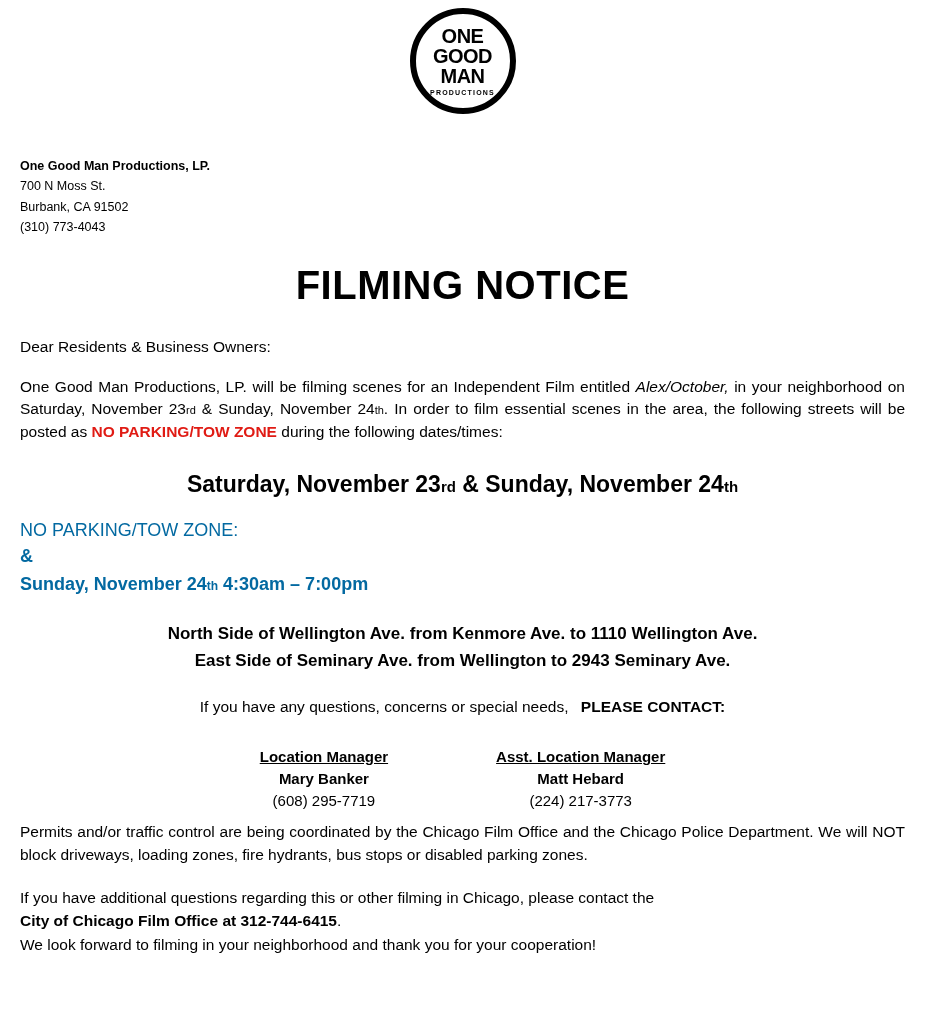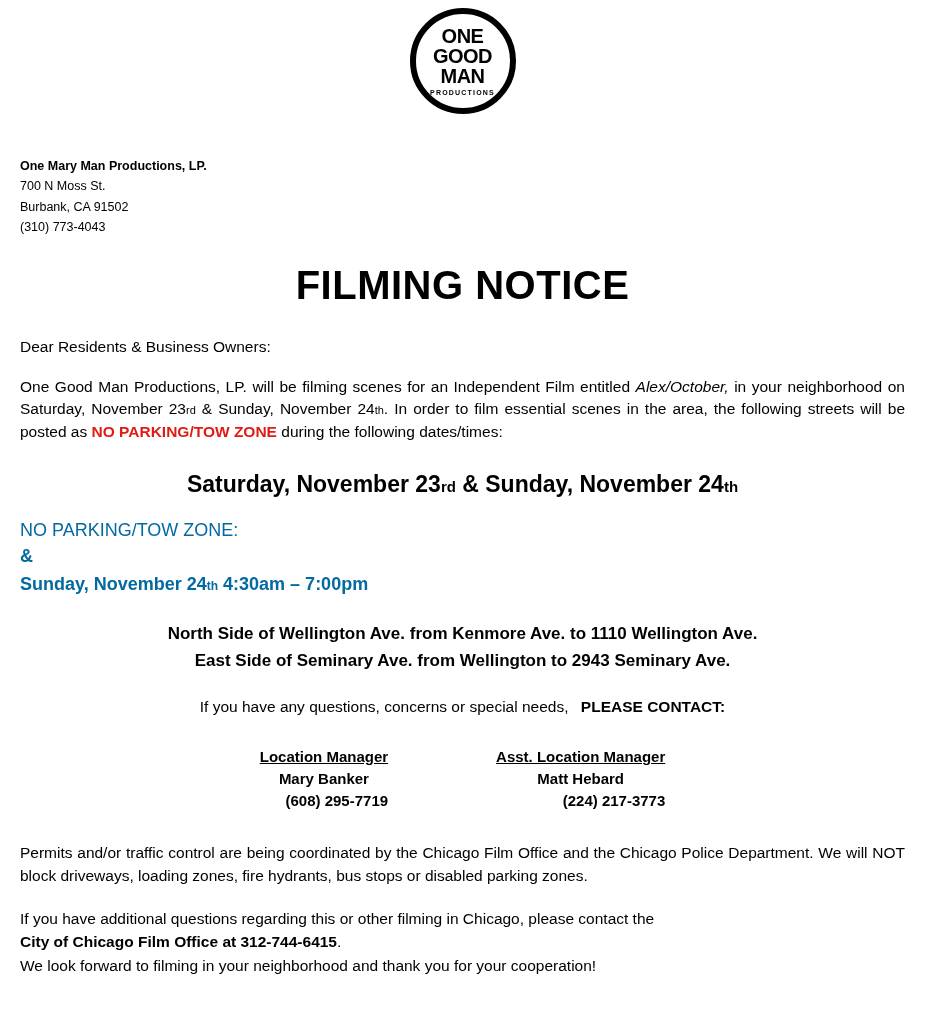--- a/index.html
+++ b/index.html
@@ -145,27 +145,26 @@
   }
   .contact-col .role {
     font-weight: bold;
     text-decoration: underline;
   }
   .contact-col .name {
     font-weight: bold;
     margin-top: 5px;
   }
   .contact-col .phone {
-    font-weight: bold;
+    font-weight: normal;
     margin-top: 5px;
-    text-align: right;
   }
   
   .foot-para {
-    margin-top: 33px;
+    margin-top: 12px;
     font-size: 15.5px;
     line-height: 1.45;
     text-align: justify;
   }
   .foot-para2 {
     margin-top: 20px;
     font-size: 15.5px;
     line-height: 1.5;
   }
   .foot-para2 .bold { font-weight: bold; }
@@ -178,21 +177,21 @@
   <div class="logo-wrap">
     <div class="logo">
       <div class="l1">ONE</div>
       <div class="l2">GOOD</div>
       <div class="l3">MAN</div>
       <div class="l4">PRODUCTIONS</div>
     </div>
   </div>
 
   <div class="addr">
-    <div class="co">One Mary Man Productions, LP.</div>
+    <div class="co">One Good Man Productions, LP.</div>
     <div>700 N Moss St.</div>
     <div>Burbank, CA 91502</div>
     <div>(310) 773-4043</div>
   </div>
 
   <h1 class="title">FILMING NOTICE</h1>
 
   <div class="salutation">Dear Residents &amp; Business Owners:</div>
 
   <div class="para">

